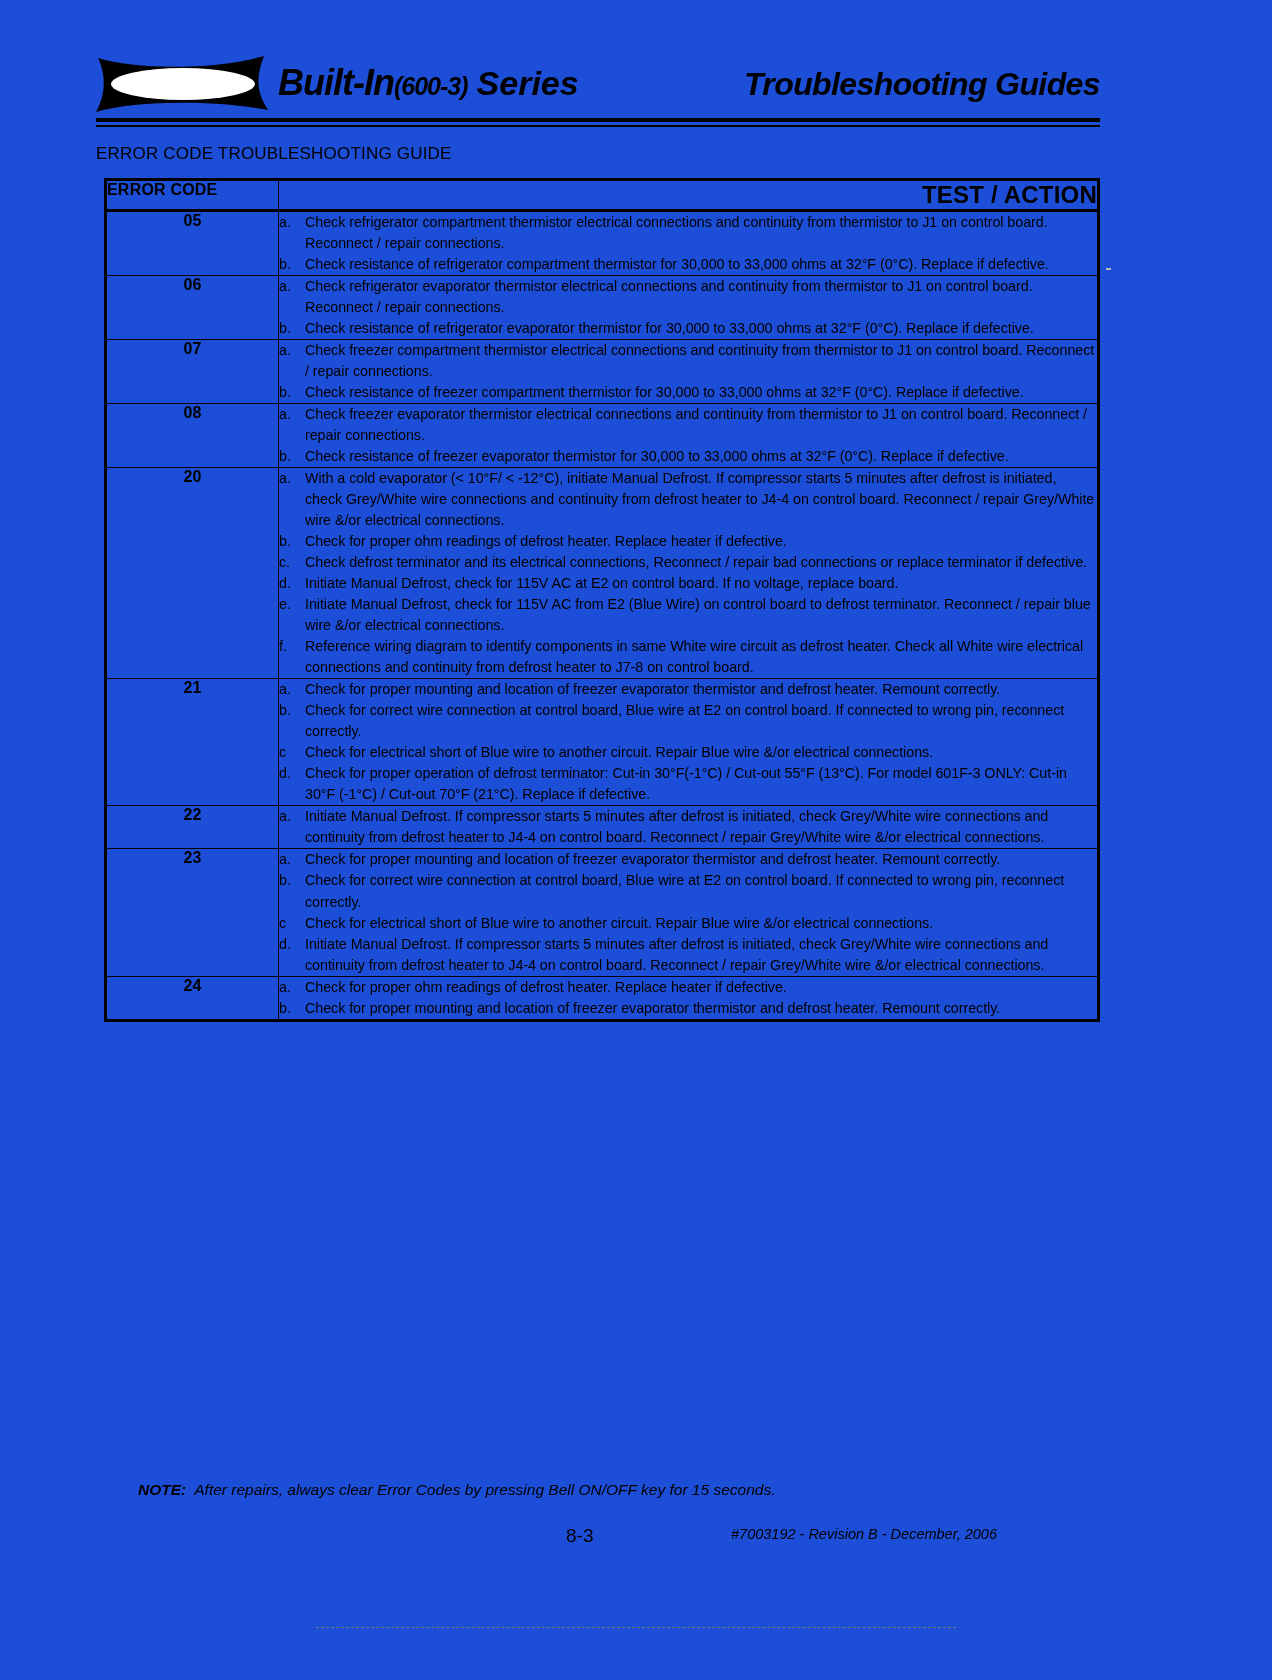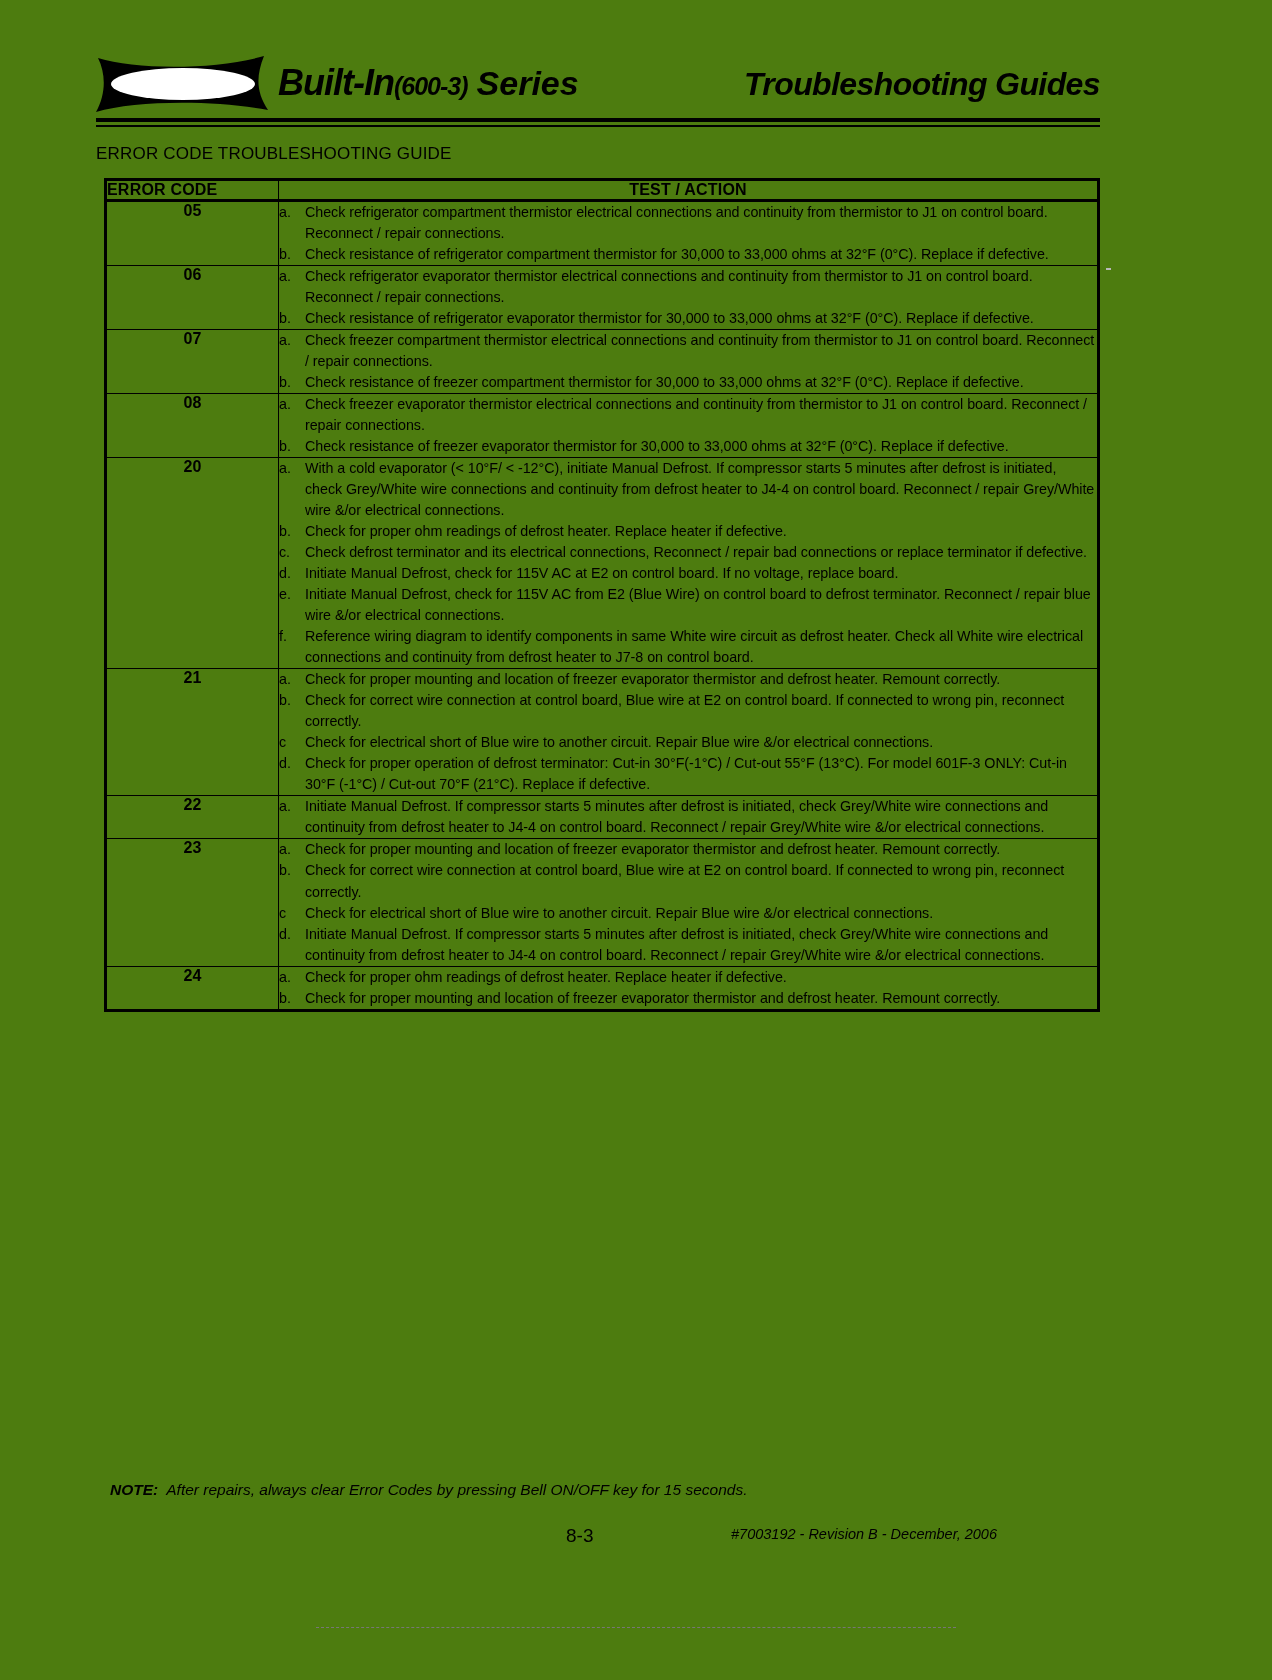--- a/index.html
+++ b/index.html
@@ -14,21 +14,21 @@
     color: #000000;
     position: relative;
     overflow: hidden;
   }
 
   .page {
     position: absolute;
     left: 0; top: 0;
     width: 1272px;
     height: 1680px;
-    background: #4d7c0f;
+    background: #1d4ed8;
   }
 
   
   .header {
     position: absolute;
     left: 96px;
     top: 52px;
     width: 1004px;
     height: 66px;
   }
@@ -142,23 +142,23 @@
     border-bottom: 3px solid #000000 !important;
   }
   .th-code {
     font-size: 16px;
     font-weight: bold;
     text-align: left;
     padding: 5px 0 7px 0;
     letter-spacing: 0.2px;
   }
   .th-action {
-    font-size: 16px;
-    font-weight: bold;
-    text-align: center;
+    font-size: 24px;
+    font-weight: bold;
+    text-align: right;
     padding: 5px 0 7px 0;
     letter-spacing: 0.2px;
   }
 
   .cell-code {
     text-align: center;
     font-size: 16px;
     font-weight: bold;
     padding-top: 11px;
   }
@@ -187,20 +187,21 @@
   .note {
     position: absolute;
     left: 110px;
     top: 1481px;
     font-size: 15.5px;
     font-style: italic;
     white-space: nowrap;
   }
   .note b {
     font-weight: bold;
+    margin-left: 28px;
   }
   .page-num {
     position: absolute;
     left: 566px;
     top: 1525px;
     font-size: 19px;
   }
   .doc-ref {
     position: absolute;
     left: 731px;

